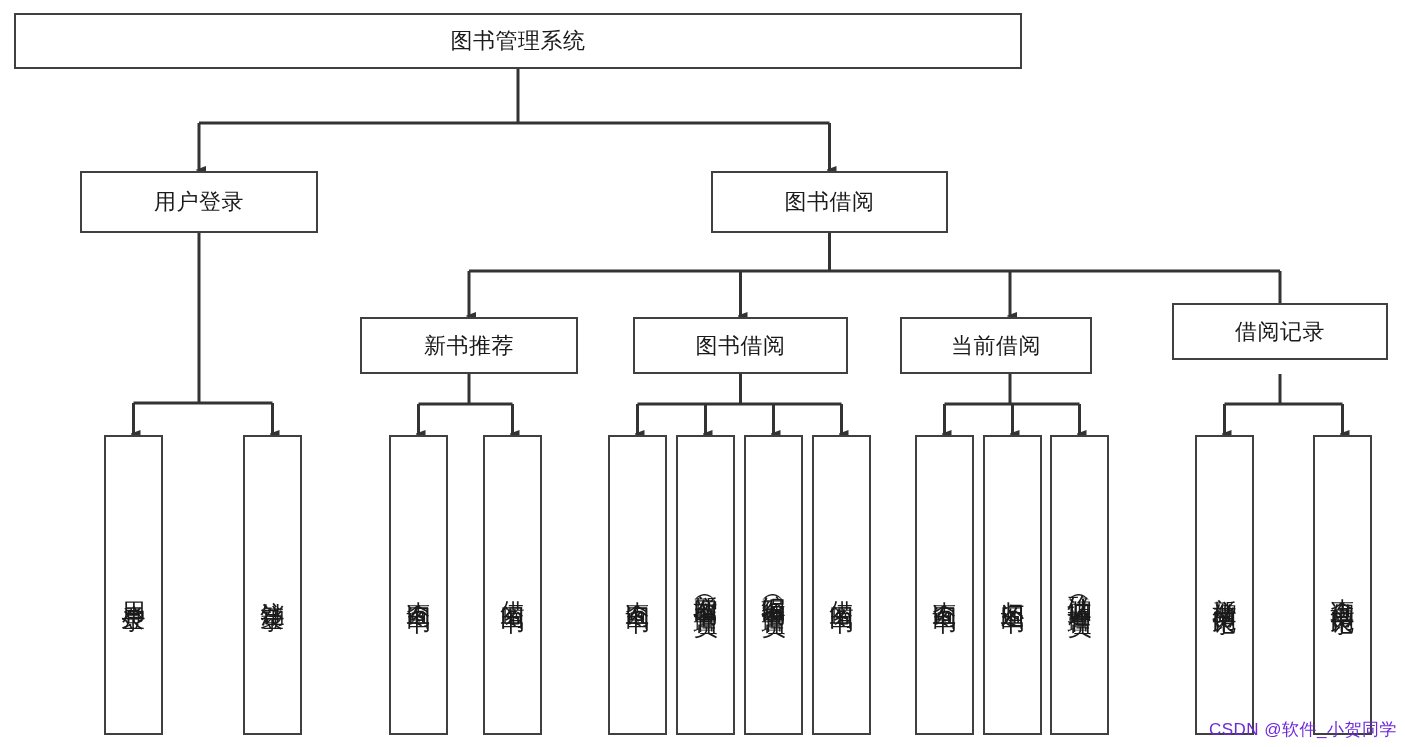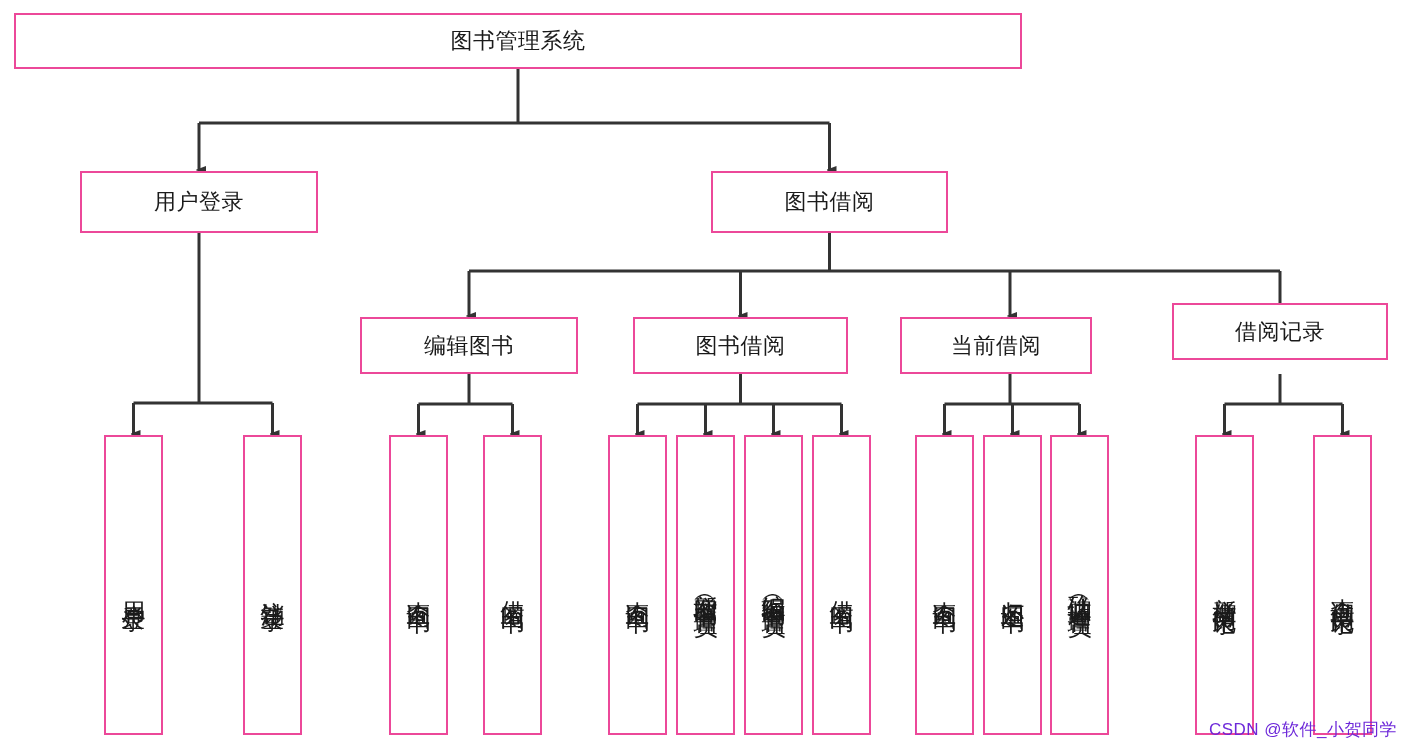--- a/index.html
+++ b/index.html
@@ -23,21 +23,21 @@
     position: absolute;
     left: 0;
     top: 0;
     width: 1405px;
     height: 747px;
     pointer-events: none;
   }
   .node {
     position: absolute;
     box-sizing: border-box;
-    border: 2px solid #ec4899;
+    border: 2px solid #404040;
     background: #ffffff;
     display: flex;
     align-items: center;
     justify-content: center;
     color: #1a1a1a;
   }
   .node.horiz {
     font-size: 22px;
     letter-spacing: 0.5px;
   }
@@ -121,21 +121,21 @@
       <div class="node horiz" style="left: 14px; top: 13px; width: 1008px; height: 56px;">
         <span class="label">图书管理系统</span>
       </div>
       <div class="node horiz" style="left: 80px; top: 171px; width: 238px; height: 62px;">
         <span class="label">用户登录</span>
       </div>
       <div class="node horiz" style="left: 711px; top: 171px; width: 237px; height: 62px;">
         <span class="label">图书借阅</span>
       </div>
       <div class="node horiz" style="left: 360px; top: 317px; width: 218px; height: 57px;">
-        <span class="label">编辑图书</span>
+        <span class="label">新书推荐</span>
       </div>
       <div class="node horiz" style="left: 633px; top: 317px; width: 215px; height: 57px;">
         <span class="label">图书借阅</span>
       </div>
       <div class="node horiz" style="left: 900px; top: 317px; width: 192px; height: 57px;">
         <span class="label">当前借阅</span>
       </div>
       <div class="node horiz" style="left: 1172px; top: 303px; width: 216px; height: 57px;">
         <span class="label">借阅记录</span>
       </div>

